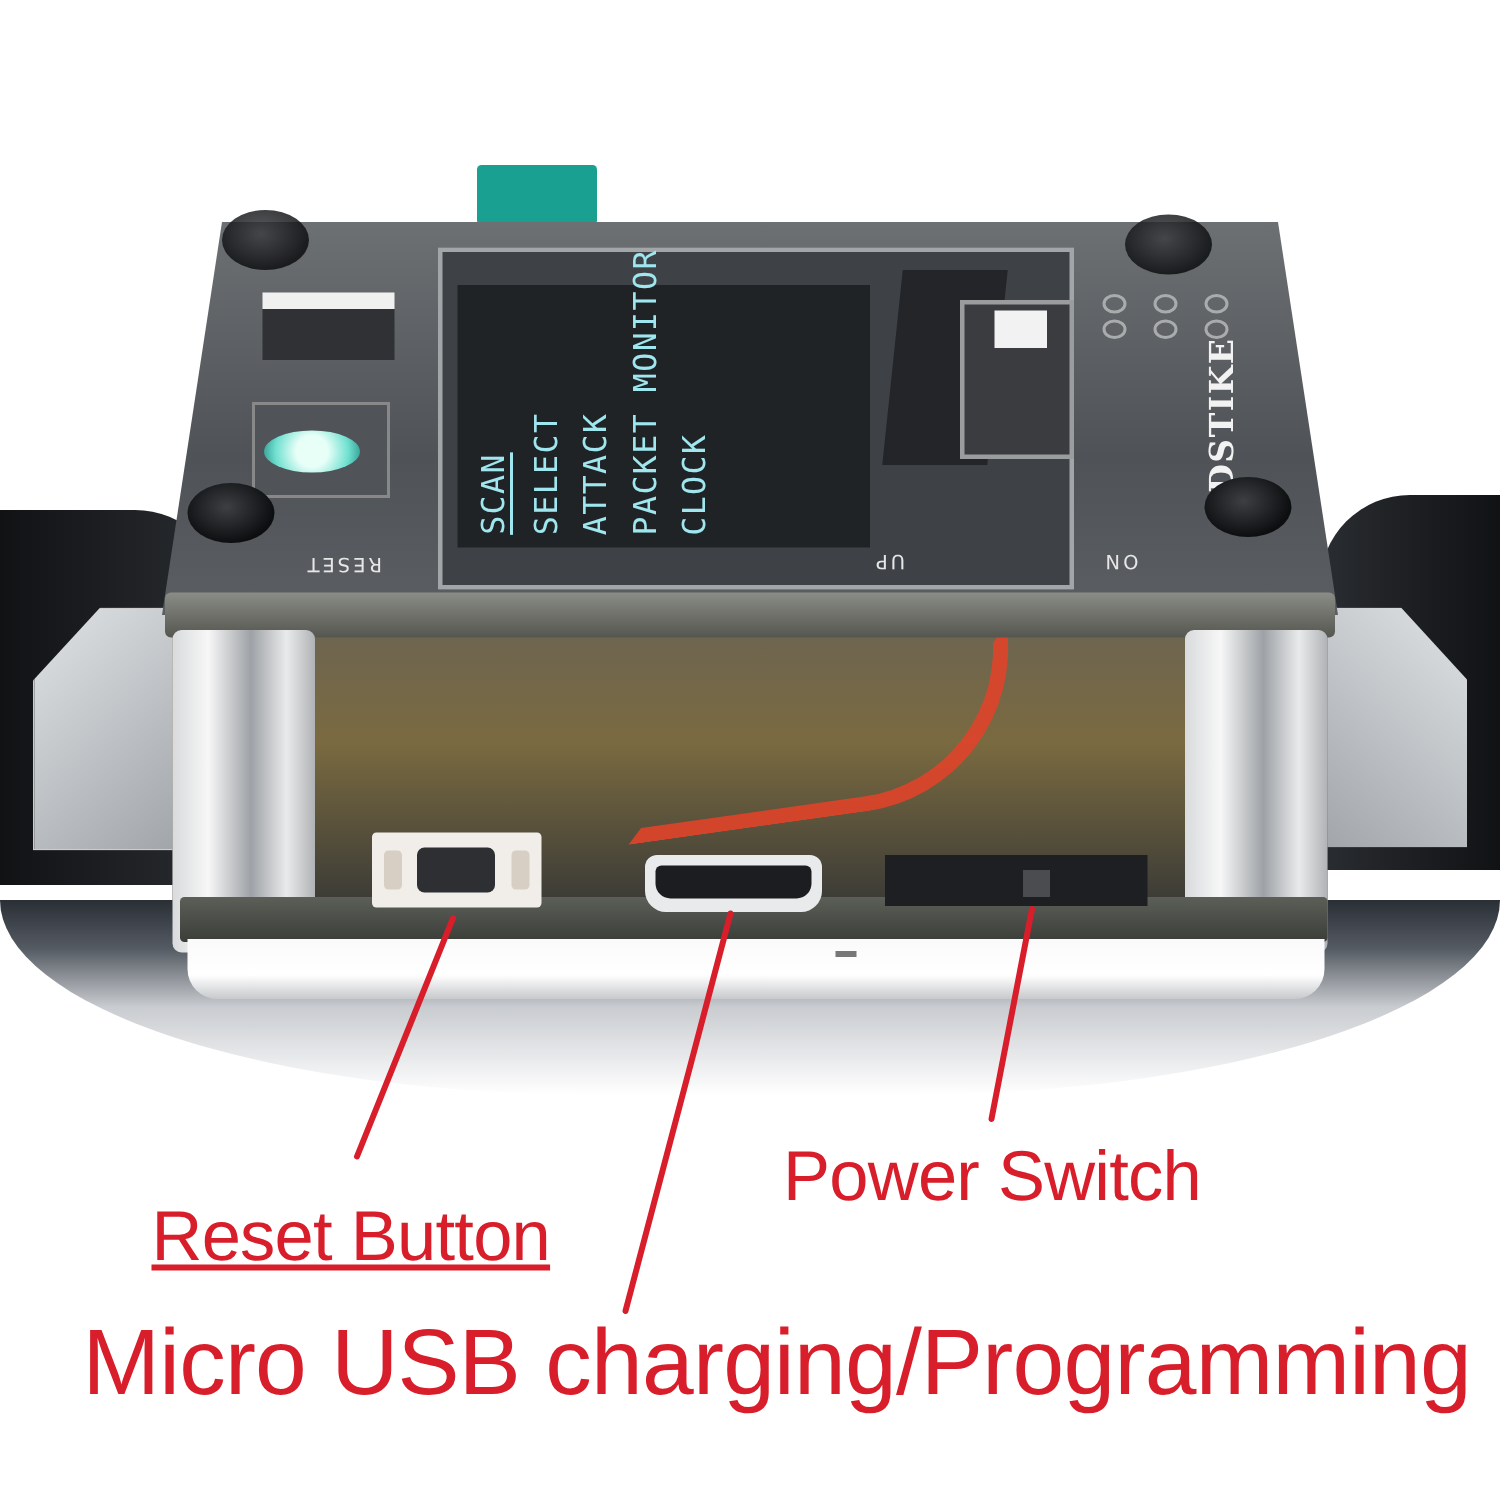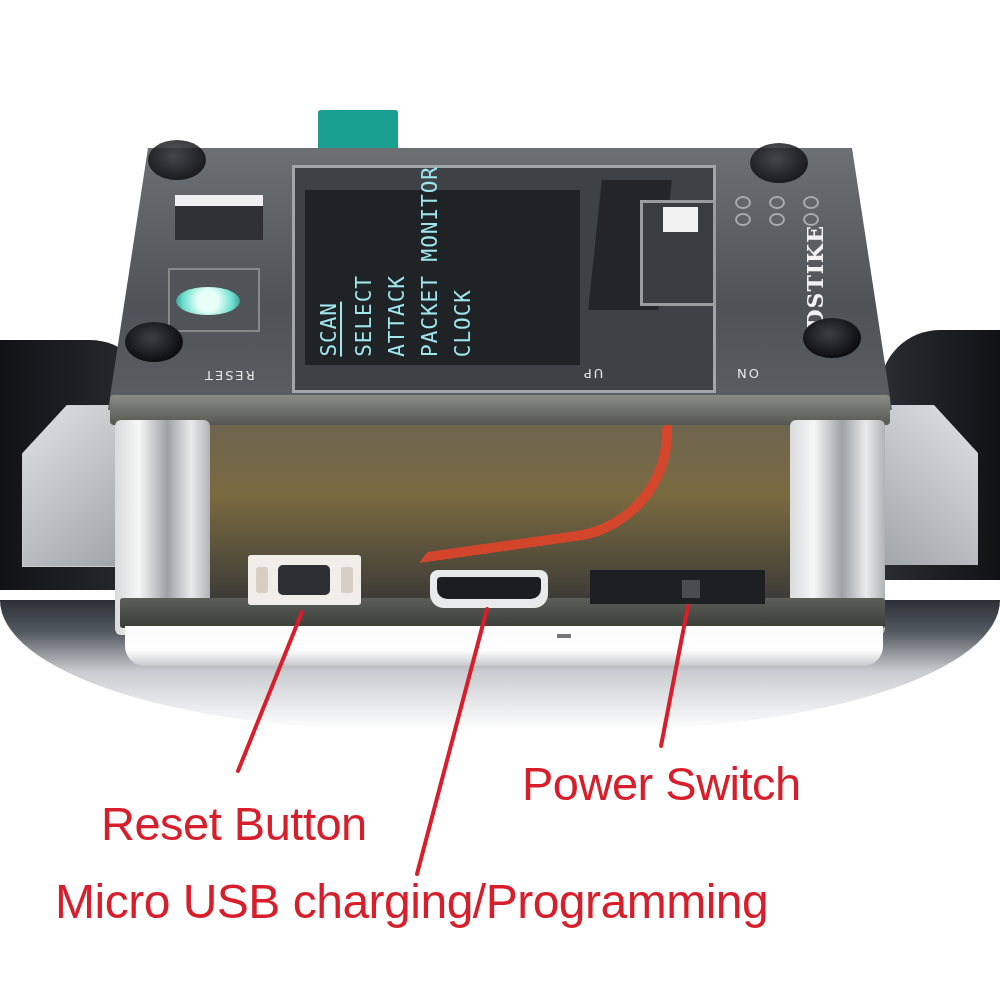--- a/index.html
+++ b/index.html
@@ -171,23 +171,23 @@
     .silk-reset { left: 203px; top: 368px; }
     .silk-up { left: 582px; top: 366px; }
     .silk-on { left: 735px; top: 366px; }
 
     
     .callout-svg { left: 0; top: 0; width: 1000px; height: 1000px; pointer-events: none; }
     .callout-label {
       color: #d81e2a; font-family: "Liberation Sans", sans-serif; font-size: 46px;
       line-height: 1; white-space: nowrap; letter-spacing: -0.5px;
     }
-    .label-reset { left: 101px; top: 800px; font-size: 47px; }
+    .label-reset { left: 101px; top: 800px; font-size: 47px; text-decoration: underline; }
     .label-power { left: 522px; top: 760px; font-size: 47px; }
-    .label-usb { left: 55px; top: 878px; font-size: 48px; }
+    .label-usb { left: 55px; top: 878px; font-size: 62px; }
   </style>
 </head>
 <body>
 
 <div class="abs floor-shadow"></div>
 <div class="abs strap-left"></div>
 <div class="abs strap-right"></div>
 <div class="abs bracket-left"></div>
 <div class="abs bracket-right"></div>
 

